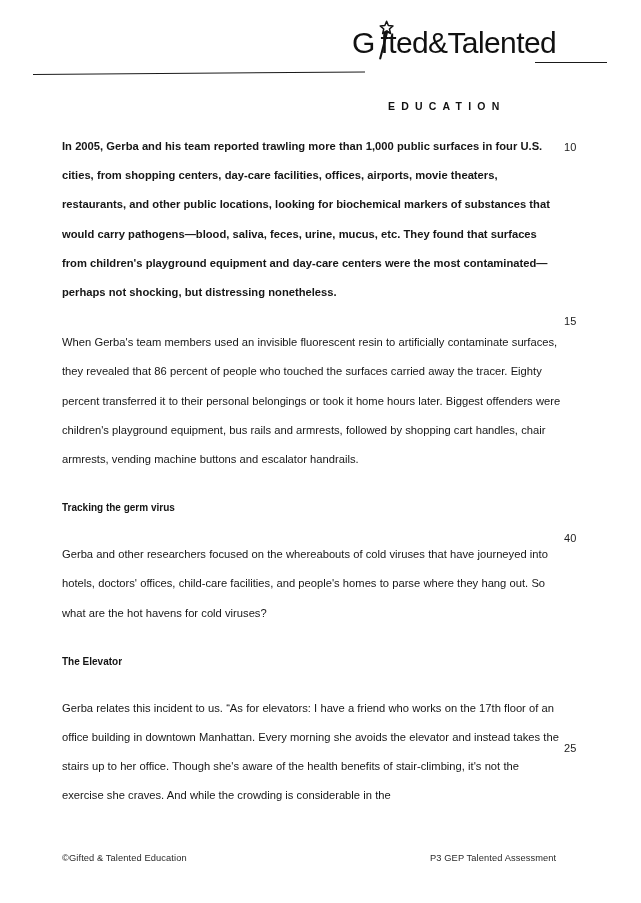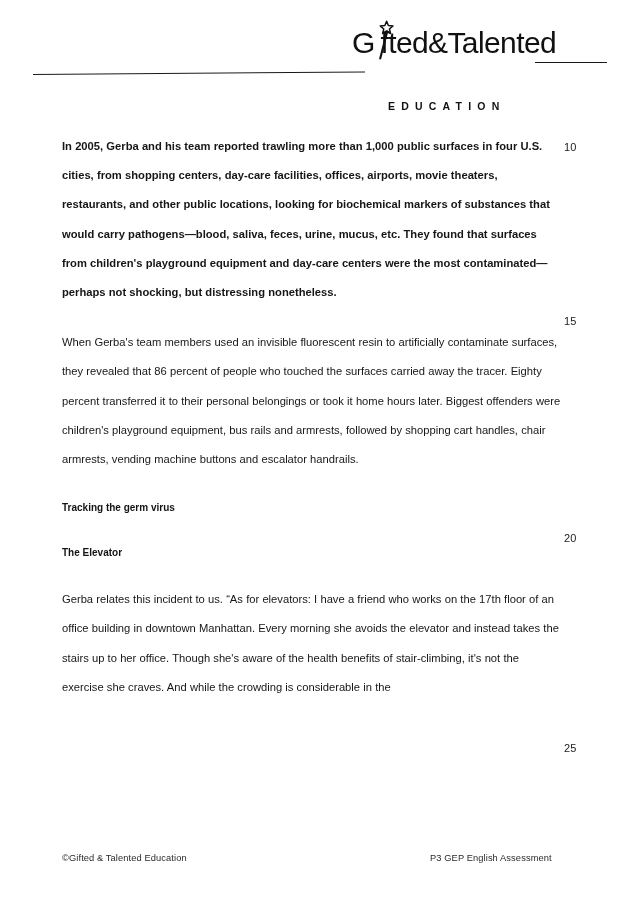--- a/index.html
+++ b/index.html
@@ -191,29 +191,30 @@
     </div>
 
     <div class="rule-left"></div>
     <div class="rule-right"></div>
   </div>
 
   <div class="content">
     <p class="para bold">In 2005, Gerba and his team reported trawling more than 1,000 public surfaces in four U.S. cities, from shopping centers, day-care facilities, offices, airports, movie theaters, restaurants, and other public locations, looking for biochemical markers of substances that would carry pathogens—blood, saliva, feces, urine, mucus, etc. They found that surfaces from children's playground equipment and day-care centers were the most contaminated—perhaps not shocking, but distressing nonetheless.</p>
     <p class="para">When Gerba's team members used an invisible fluorescent resin to artificially contaminate surfaces, they revealed that 86 percent of people who touched the surfaces carried away the tracer. Eighty percent transferred it to their personal belongings or took it home hours later. Biggest offenders were children's playground equipment, bus rails and armrests, followed by shopping cart handles, chair armrests, vending machine buttons and escalator handrails.</p>
     <h3 class="subhead">Tracking the germ virus</h3>
+    <p class="para">Gerba and other researchers focused on the whereabouts of cold viruses that have journeyed into hotels, doctors' offices, child-care facilities, and people's homes to parse where they hang out. So what are the hot havens for cold viruses?</p>
     <h3 class="subhead">The Elevator</h3>
     <p class="para">Gerba relates this incident to us. “As for elevators: I have a friend who works on the 17th floor of an office building in downtown Manhattan. Every morning she avoids the elevator and instead takes the stairs up to her office. Though she's aware of the health benefits of stair-climbing, it's not the exercise she craves. And while the crowding is considerable in the</p>
   </div>
 
   <div class="linenums">
     <span class="linenum" id="ln0" style="top: 141px; left: 564px;">10</span>
     <span class="linenum" id="ln1" style="top: 315px; left: 564px;">15</span>
-    <span class="linenum" id="ln2" style="top: 532px; left: 564px;">20</span>
+    <span class="linenum" id="ln2" style="top: 532px; left: 564px;">40</span>
     <span class="linenum" id="ln3" style="top: 742px; left: 564px;">25</span>
   </div>
 
   <div class="footer">
     <div class="footer-left">©Gifted &amp; Talented Education</div>
-    <div class="footer-right">P3 GEP English Assessment</div>
+    <div class="footer-right">P3 GEP Talented Assessment</div>
   </div>
 
 </div>
 
 </body></html>

